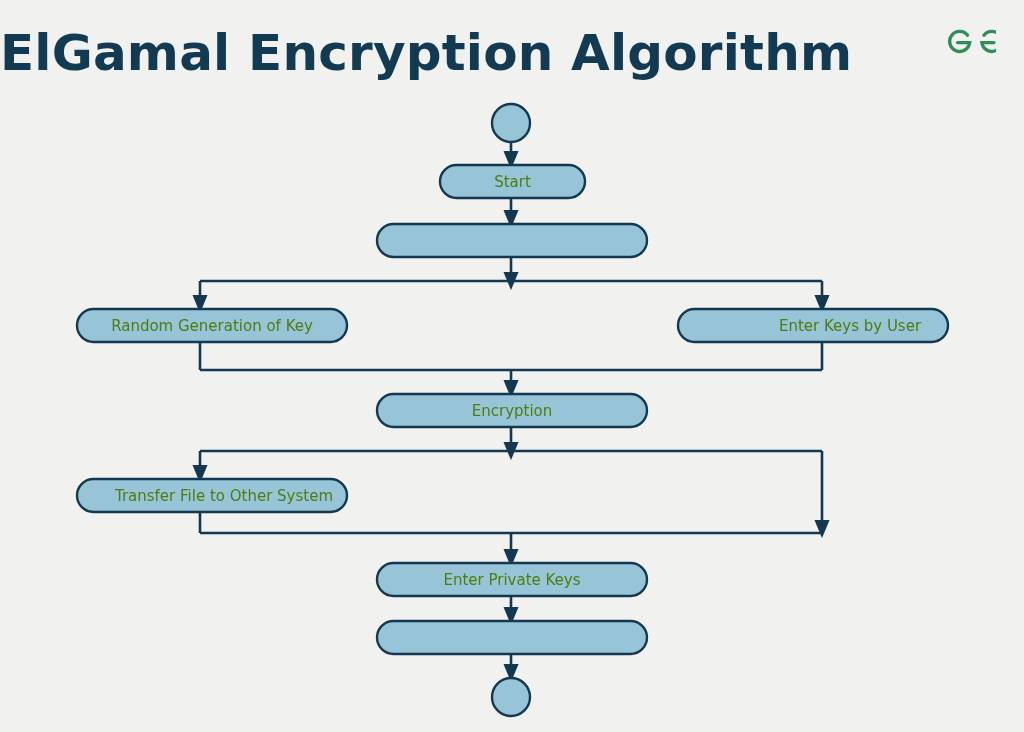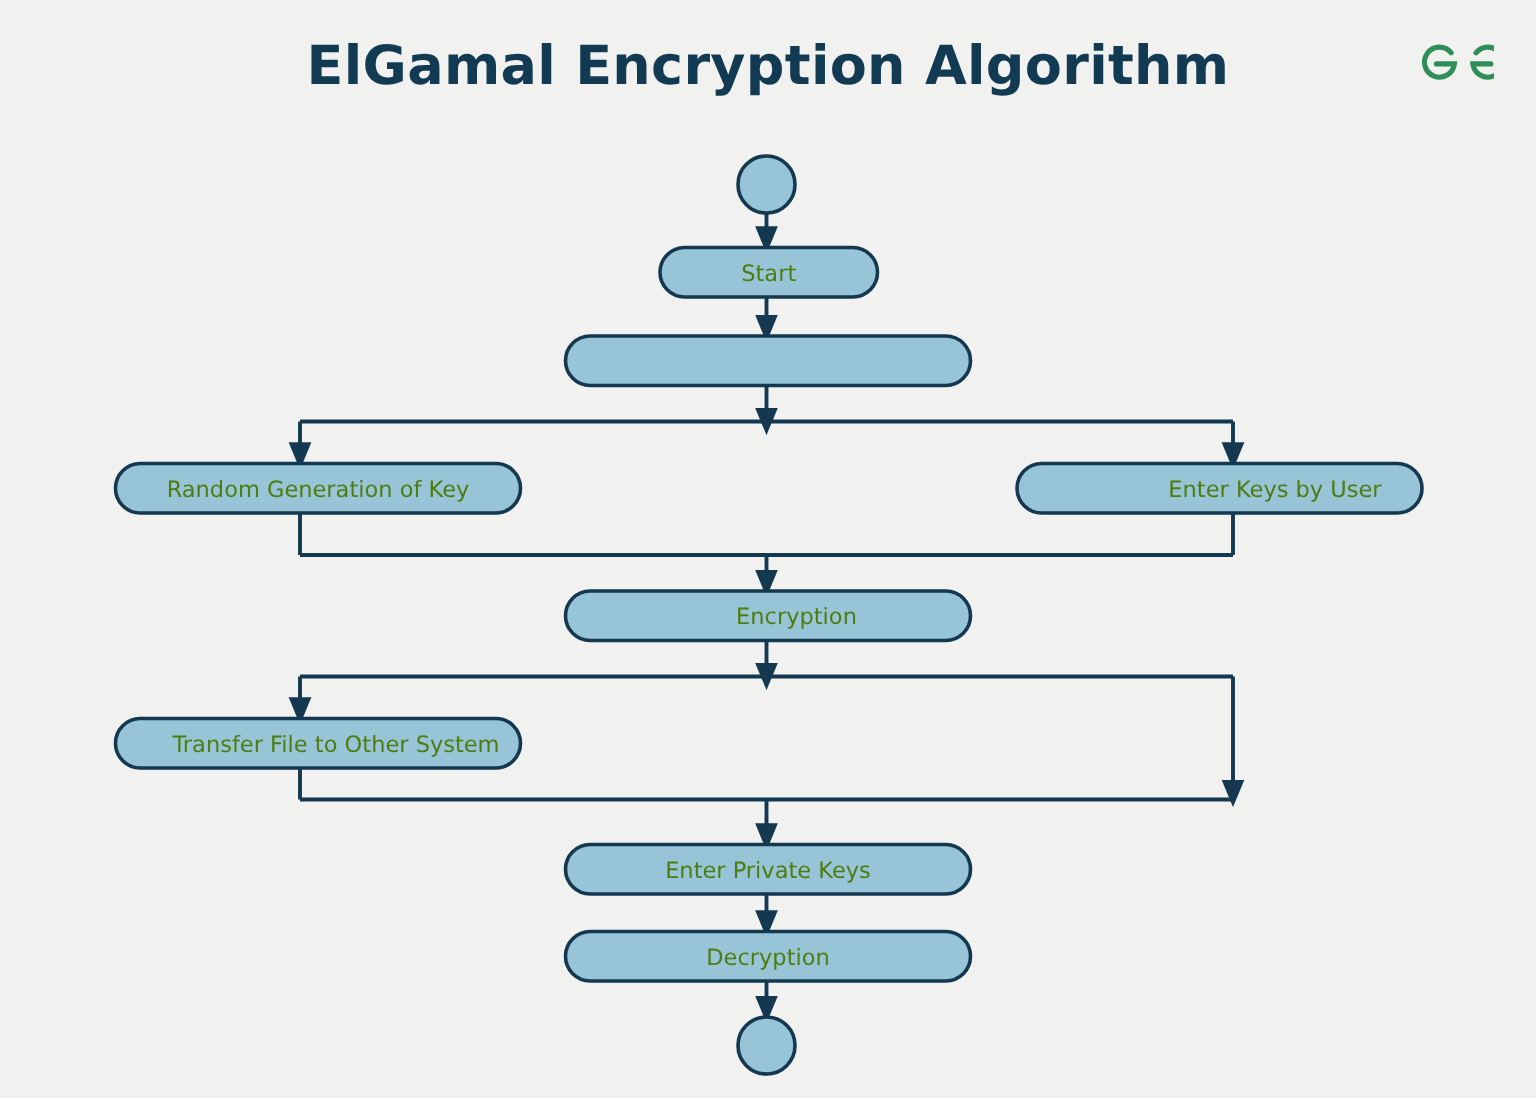--- a/index.html
+++ b/index.html
@@ -20,22 +20,22 @@
     width: 1024px;
     height: 732px;
   }
 
   
   .title {
     position: absolute;
     left: 0;
     top: 24px;
     width: 1024px;
-    text-align: center;
-    font-size: 36px;
+    text-align: left;
+    font-size: 50px;
     font-weight: 700;
     letter-spacing: 0.2px;
     color: #123a52;
     font-family: "DejaVu Sans", sans-serif;
   }
 
   
   .brand-logo {
     position: absolute;
     right: 28px;
@@ -134,21 +134,20 @@
     </g>
   </svg>
 
   <div class="node-label" style="left:440px; top:175px; width:145px;">Start</div>
 
 
   <div class="node-label" style="left:77px; top:319px; width:270px;">Random Generation of Key</div>
 
   <div class="node-label" style="left:678px; top:319px; width:270px;padding-left:37px;">Enter Keys by User</div>
 
-  <div class="node-label" style="left:396px; top:404px; width:270px;text-align:center;">Encryption</div>
+  <div class="node-label" style="left:377px; top:404px; width:270px;text-align:center;">Encryption</div>
 
   <div class="node-label" style="left:77px; top:489px; width:270px;margin-left:12px;">Transfer File to Other System</div>
 
   <div class="node-label" style="left:377px; top:573px; width:270px;">Enter Private Keys</div>
 
-  <div class="node-label" style="left:377px; top:631px; width:270px;">Decryption</div>
 
 </div>
 
 </body></html>

